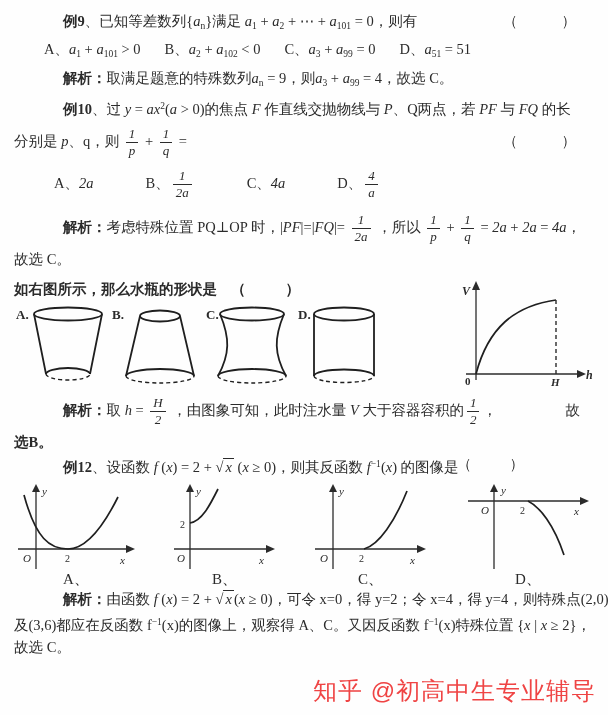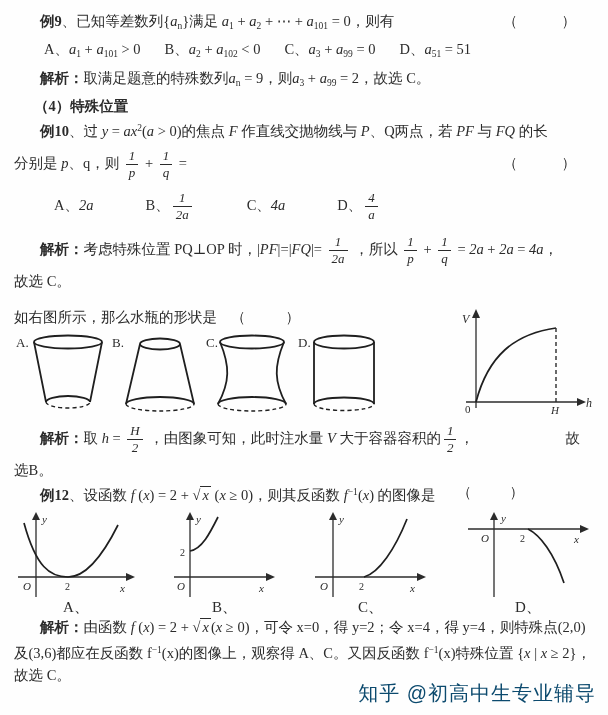--- a/index.html
+++ b/index.html
@@ -3,64 +3,63 @@
 <meta charset="utf-8">
 <style>
   html,body{margin:0;padding:0;background:#e9e9e9;}
   .page{
     position:relative;width:608px;height:715px;box-sizing:border-box;
     background:#fefefe;color:#2b2b2b;overflow:hidden;
     font-family:"Liberation Serif","DejaVu Serif",serif;
     font-size:14.5px;padding:10px 14px 0 14px;
   }
   .line{white-space:pre;line-height:22px;min-height:21px;}
-  .bold{font-weight:bold;}
+  .bold{font-weight:bold;margin-left:23px;}
   .mi{font-style:italic;font-family:Liberation Serif, serif;}
   sub,sup{font-size:9.5px;font-style:normal;}
   sub{vertical-align:-3px;}
   sup{vertical-align:5px;}
   .frac{display:inline-block;vertical-align:middle;text-align:center;
         line-height:1.08;font-size:13px;margin:0 3px;font-style:italic;}
   .frac .num{display:block;padding:0 3px 1px 3px;border-bottom:1px solid #2b2b2b;}
   .frac .den{display:block;padding:1px 3px 0 3px;}
   .sqrt{white-space:nowrap;}
   .sqarg{border-top:1px solid #2b2b2b;font-style:italic;padding:0 2px;}
   .gap{display:inline-block;}
   .rt{float:right;}
-  .fig-row{display:flex;align-items:flex-end;margin-top:14px;}
+  .fig-row{display:flex;align-items:flex-end;margin-top:8px;font-weight:bold;}
   .fig-left{flex:1;}
   .bottles{display:flex;gap:4px;align-items:flex-end;margin-top:2px;}
   .graphs{display:flex;justify-content:space-between;align-items:flex-end;
           margin:4px 2px 0 2px;}
   .graph{text-align:center;}
   .graph .cap{line-height:17px;font-size:15px;}
   svg{display:block;}
   svg text{font-family:"Liberation Serif","DejaVu Serif",serif;fill:#2b2b2b;}
   .ax{stroke:#2b2b2b;stroke-width:1.3;fill:none;}
   .cv{stroke:#1f1f1f;stroke-width:1.7;fill:none;}
   .bt{stroke:#1f1f1f;stroke-width:1.8;fill:none;}
   .dash{stroke-dasharray:4,3;stroke-width:1.4;}
   .ah{fill:#2b2b2b;stroke:none;}
   .watermark{
     position:absolute;right:12px;bottom:8px;
     font-family:"Liberation Sans","DejaVu Sans",sans-serif;
-    font-size:20px;color:#0c4a6e;letter-spacing:1px;
+    font-size:24px;color:#ef4444;letter-spacing:1px;
     text-shadow:0 1px 0 #ffffff;
   }
 </style>
 </head>
 <body>
 
 <div class="page">
 
   <div>
       <div class="line" style="padding-left: 26px;"><span class="rt" style="margin-right: 18px;"><span class="t">（</span><span class="gap" style="width: 44px;"></span><span class="t">）</span></span><span class="bold">例9</span><span class="t">、已知等差数列{</span><span class="mi">a<sub>n</sub></span><span class="t">}满足 </span><span class="mi">a<sub>1</sub></span><span class="t"> + </span><span class="mi">a<sub>2</sub></span><span class="t"> + ⋯ + </span><span class="mi">a<sub>101</sub></span><span class="t"> = 0，则有</span></div>
       <div class="line" style="padding-left: 30px; line-height: 25px;"><span class="t">A、</span><span class="mi">a<sub>1</sub></span><span class="t"> + </span><span class="mi">a<sub>101</sub></span><span class="t"> &gt; 0</span><span class="gap" style="width: 24px;"></span><span class="t">B、</span><span class="mi">a<sub>2</sub></span><span class="t"> + </span><span class="mi">a<sub>102</sub></span><span class="t"> &lt; 0</span><span class="gap" style="width: 24px;"></span><span class="t">C、</span><span class="mi">a<sub>3</sub></span><span class="t"> + </span><span class="mi">a<sub>99</sub></span><span class="t"> = 0</span><span class="gap" style="width: 24px;"></span><span class="t">D、</span><span class="mi">a<sub>51</sub></span><span class="t"> = 51</span></div>
-      <div class="line" style="padding-left: 26px; line-height: 23px;"><span class="bold">解析：</span><span class="t">取满足题意的特殊数列</span><span class="mi">a<sub>n</sub></span><span class="t"> = 9，则</span><span class="mi">a<sub>3</sub></span><span class="t"> + </span><span class="mi">a<sub>99</sub></span><span class="t"> = 2，故选 C。</span></div>
-      <div class="line" style="padding-left: 20px; line-height: 22px;"><span class="bold">（4）特殊位置</span></div>
+      <div class="line" style="padding-left: 26px; line-height: 23px;"><span class="bold">解析：</span><span class="t">取满足题意的特殊数列</span><span class="mi">a<sub>n</sub></span><span class="t"> = 9，则</span><span class="mi">a<sub>3</sub></span><span class="t"> + </span><span class="mi">a<sub>99</sub></span><span class="t"> = 4，故选 C。</span></div>
       <div class="line" style="padding-left: 26px; line-height: 23px;"><span class="bold">例10</span><span class="t">、过 </span><span class="mi">y</span><span class="t"> = </span><span class="mi">ax</span><span class="mi"><sup>2</sup></span><span class="t">(</span><span class="mi">a</span><span class="t"> &gt; 0)的焦点 </span><span class="mi">F</span><span class="t"> 作直线交抛物线与 </span><span class="mi">P</span><span class="t">、Q两点，若 </span><span class="mi">PF</span><span class="t"> 与 </span><span class="mi">FQ</span><span class="t"> 的长</span></div>
       <div class="line" style="line-height: 40px;"><span class="rt" style="margin-right: 18px;"><span class="t">（</span><span class="gap" style="width: 44px;"></span><span class="t">）</span></span><span class="t">分别是 </span><span class="mi">p</span><span class="t">、q，则 </span><span class="frac"><span class="num">1</span><span class="den">p</span></span><span class="t"> + </span><span class="frac"><span class="num">1</span><span class="den">q</span></span><span class="t"> =</span></div>
       <div class="line" style="padding-left: 40px; line-height: 44px;"><span class="t">A、</span><span class="mi">2a</span><span class="gap" style="width: 52px;"></span><span class="t">B、</span><span class="frac"><span class="num">1</span><span class="den">2a</span></span><span class="gap" style="width: 52px;"></span><span class="t">C、</span><span class="mi">4a</span><span class="gap" style="width: 52px;"></span><span class="t">D、</span><span class="frac"><span class="num">4</span><span class="den">a</span></span></div>
       <div class="line" style="padding-left: 26px; line-height: 44px;"><span class="bold">解析：</span><span class="t">考虑特殊位置 PQ⊥OP 时，|</span><span class="mi">PF</span><span class="t">|=|</span><span class="mi">FQ</span><span class="t">|= </span><span class="frac"><span class="num">1</span><span class="den">2a</span></span><span class="t"> ，所以 </span><span class="frac"><span class="num">1</span><span class="den">p</span></span><span class="t"> + </span><span class="frac"><span class="num">1</span><span class="den">q</span></span><span class="t"> = </span><span class="mi">2a</span><span class="t"> + </span><span class="mi">2a</span><span class="t"> = </span><span class="mi">4a</span><span class="t">，</span></div>
       <div class="line" style="line-height: 21px;"><span class="t">故选 C。</span></div>
     </div>
 
   <div class="fig-row">
     <div class="fig-left">
       <div>
@@ -113,21 +112,21 @@
       <path class="ax dash" d="M102,22 L102,96"></path>
       <text x="8" y="17" font-size="12" font-style="italic">V</text>
       <text x="132" y="101" font-size="12" font-style="italic">h</text>
       <text x="11" y="107" font-size="11">0</text>
       <text x="97" y="108" font-size="11" font-style="italic">H</text>
     </svg>
   </div>
 
   <div>
       <div class="line" style="padding-left: 26px; line-height: 44px;"><span class="rt" style="margin-right: 14px;"><span class="t">故</span></span><span class="bold">解析：</span><span class="t">取 </span><span class="mi">h</span><span class="t"> = </span><span class="frac"><span class="num">H</span><span class="den">2</span></span><span class="t"> ，由图象可知，此时注水量 </span><span class="mi">V</span><span class="t"> 大于容器容积的</span><span class="frac"><span class="num">1</span><span class="den">2</span></span><span class="t">，</span></div>
-      <div class="line" style="line-height: 21px;"><span class="t">选B。</span></div>
+      <div class="line" style="line-height: 21px; font-weight: bold;"><span class="t">选B。</span></div>
       <div class="line" style="padding-left: 26px; line-height: 23px;"><span class="rt" style="margin-right: 70px;"><span class="t">（</span><span class="gap" style="width: 38px;"></span><span class="t">）</span></span><span class="bold">例12</span><span class="t">、设函数 </span><span class="mi">f</span><span class="t"> (</span><span class="mi">x</span><span class="t">) = 2 + </span><span class="sqrt">√<span class="sqarg">x</span></span><span class="t"> (</span><span class="mi">x</span><span class="t"> ≥ 0)，则其反函数 </span><span class="mi">f<sup>−1</sup></span><span class="t">(</span><span class="mi">x</span><span class="t">) 的图像是</span></div>
     </div>
 
   <div class="graphs">
 
     <div class="graph">
       <svg width="120" height="88" viewBox="0 0 120 88">
         <line class="ax" x1="20" y1="86" x2="20" y2="7"></line>
         <polygon class="ah" points="16,9 20,1 24,9"></polygon>
         <line class="ax" x1="2" y1="66" x2="112" y2="66"></line>

